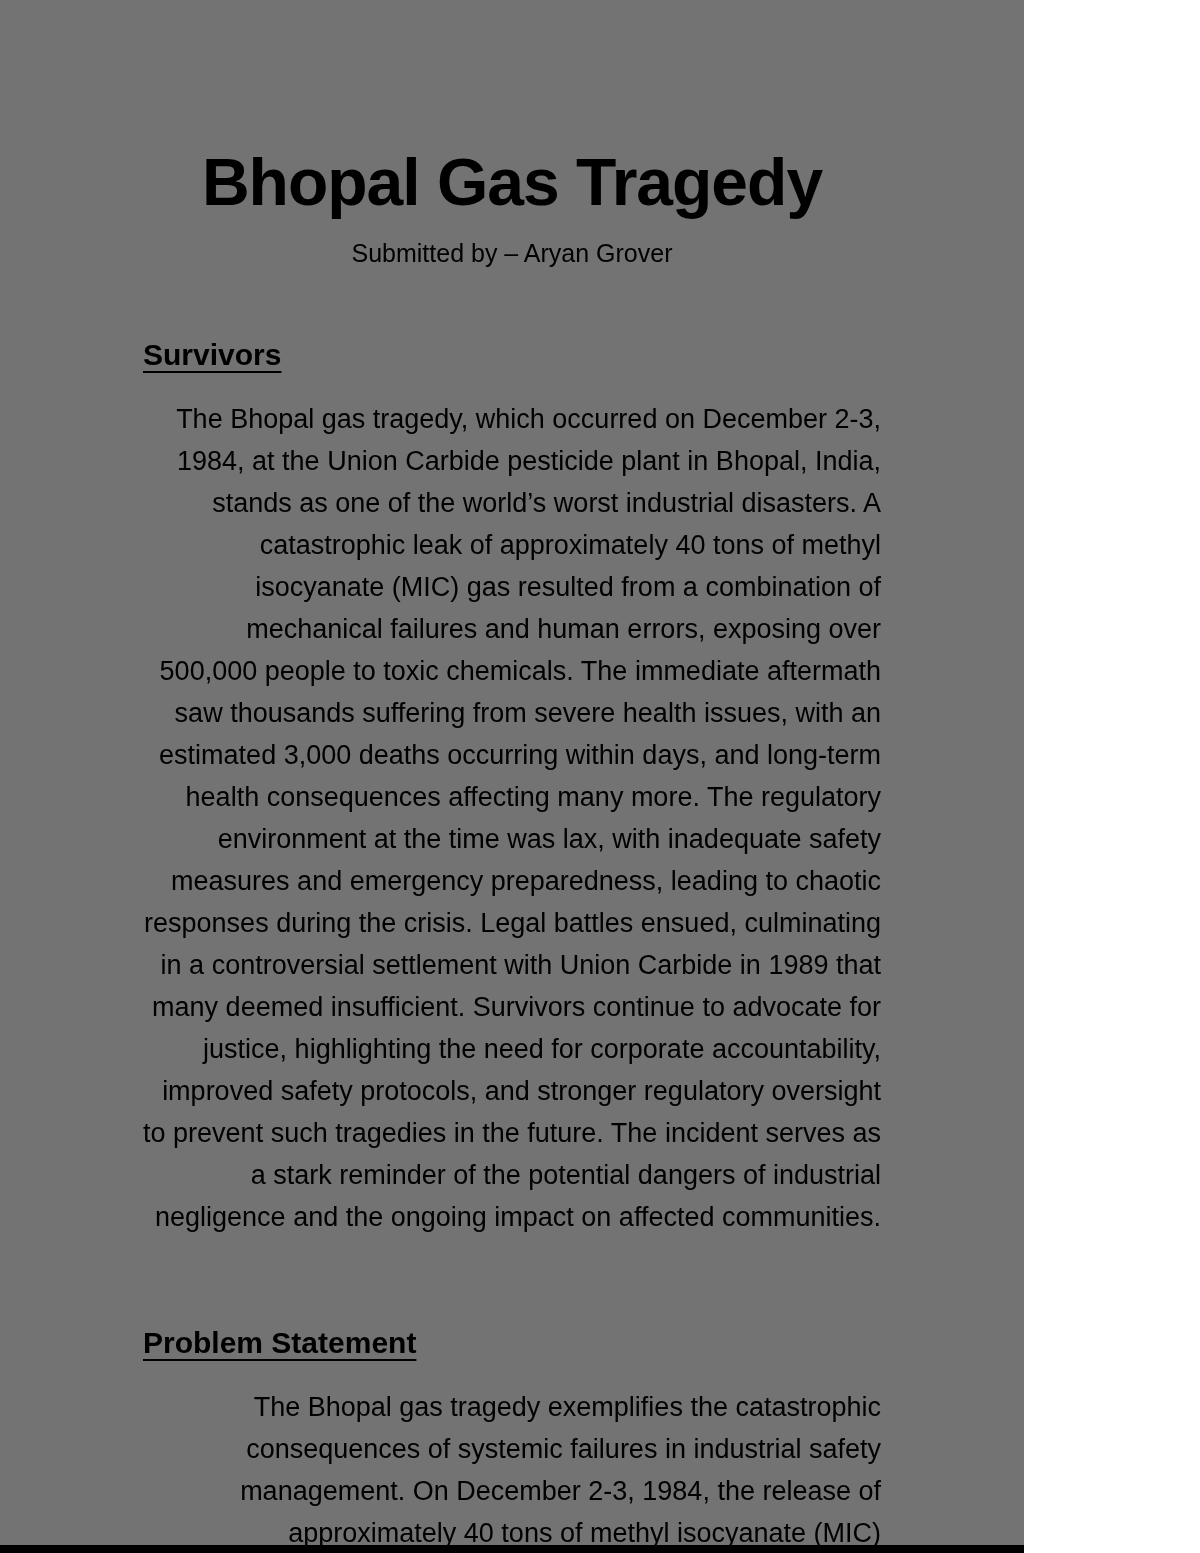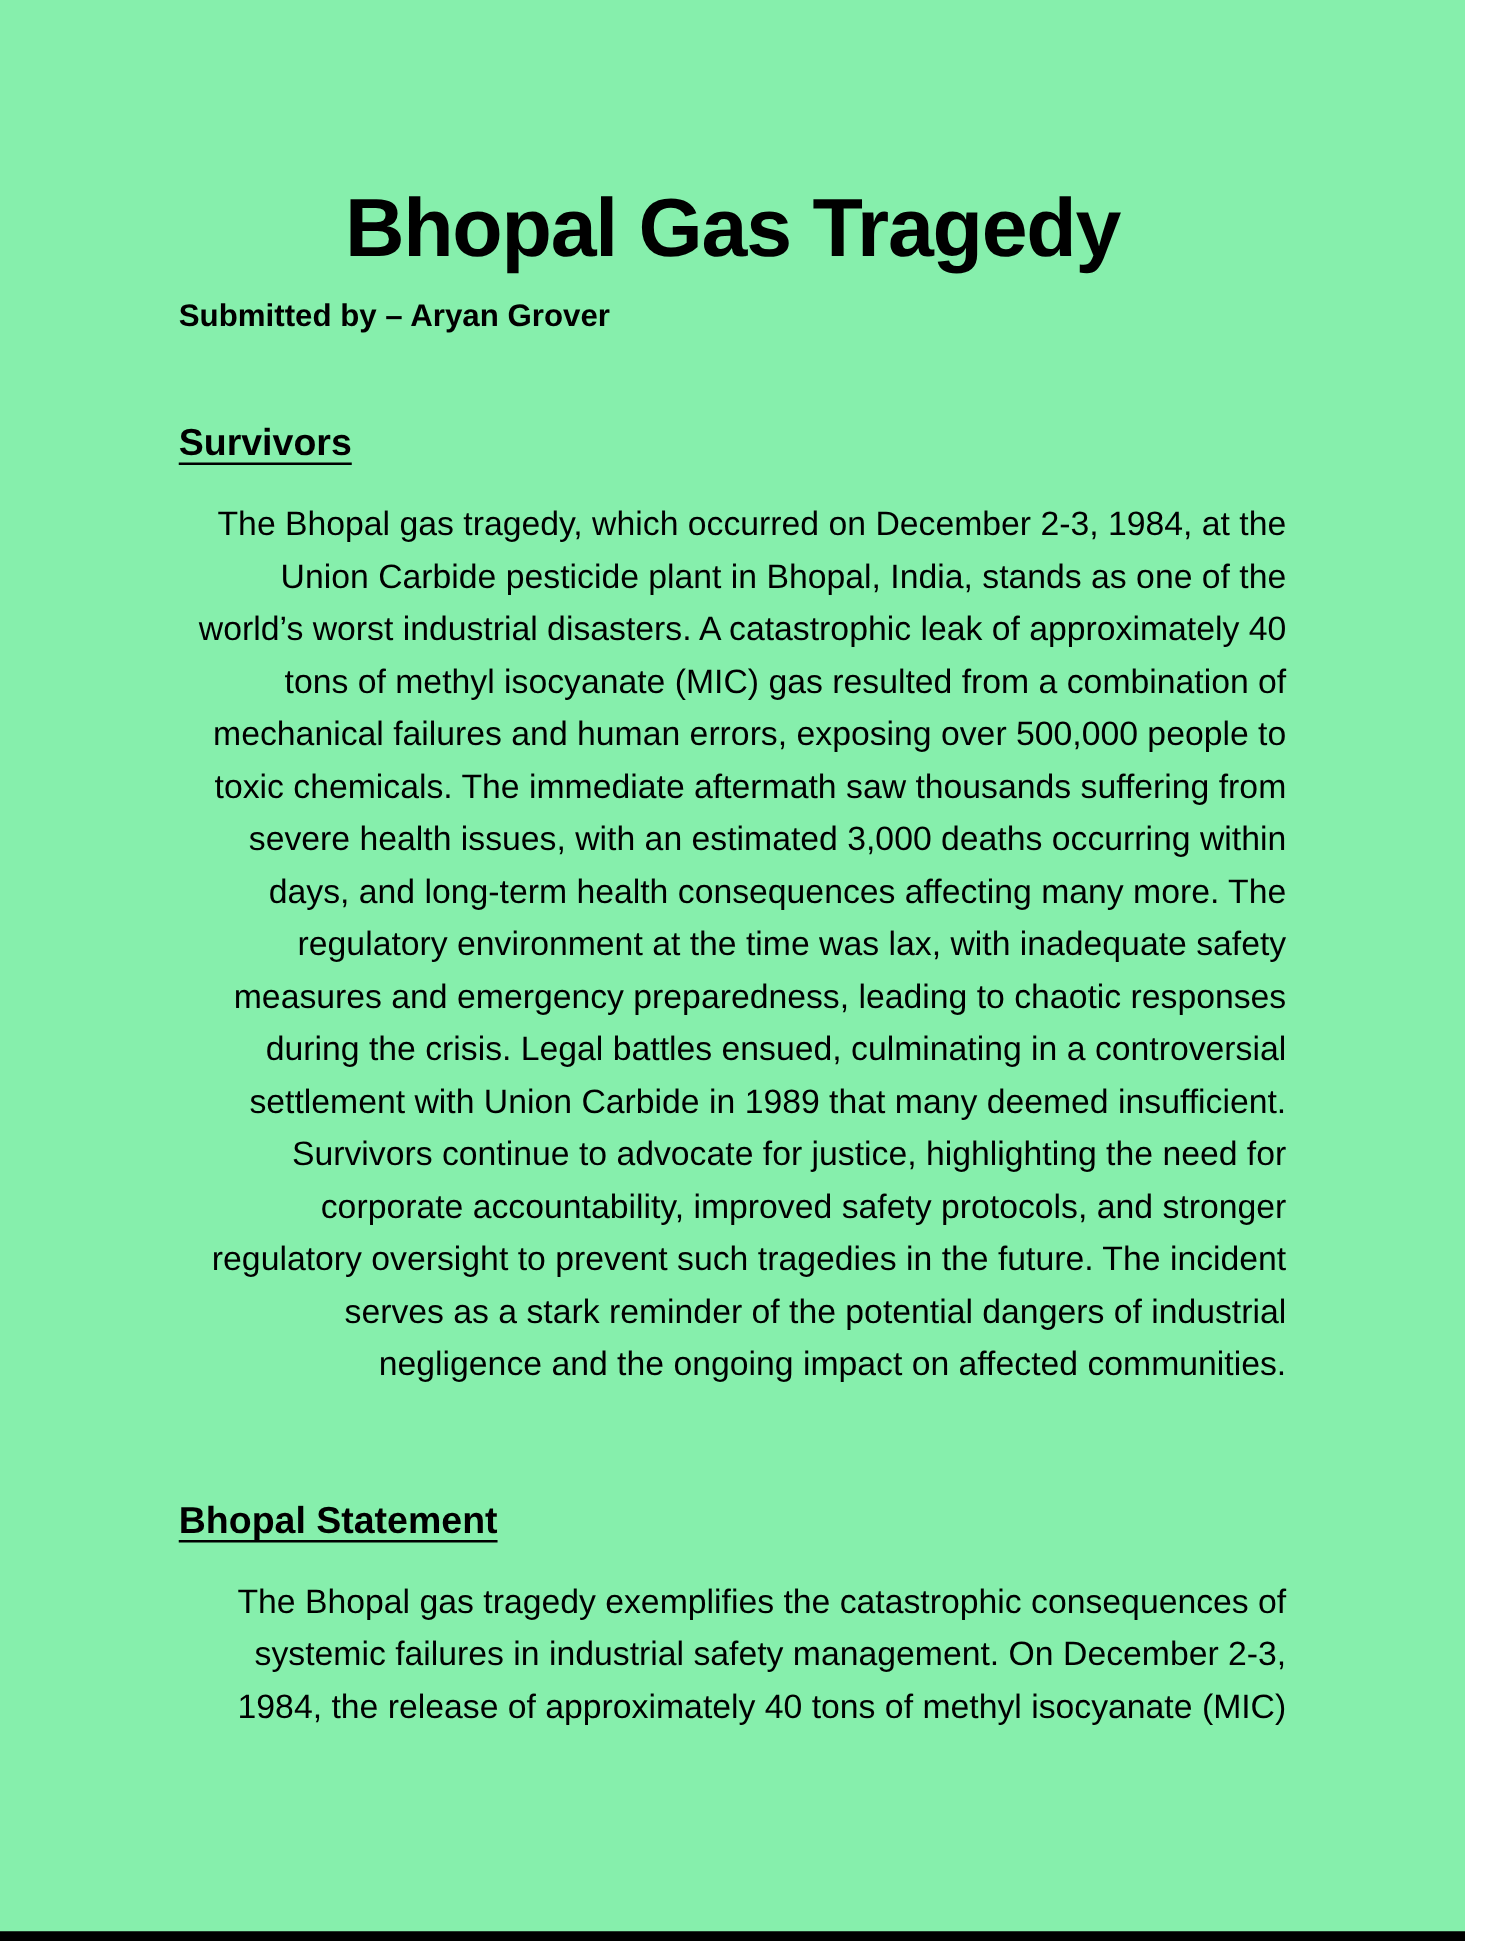--- a/index.html
+++ b/index.html
@@ -2,42 +2,43 @@
 <html><head>
 <meta charset="utf-8">
 <style>
   html, body {
     margin: 0;
     padding: 0;
     background: #ffffff;
   }
   .page {
     position: relative;
-    width: 1172px;
+    width: 1024px;
     height: 1553px;
-    background: #86efac;
+    background: #737373;
     overflow: hidden;
     font-family: "Liberation Sans", sans-serif;
     color: #000000;
   }
   .content {
     padding: 148px 143px 0 143px;
   }
   .doc-title {
     margin: 0 0 22px 0;
     text-align: center;
     font-size: 66px;
     font-weight: 700;
     letter-spacing: -1px;
     line-height: 1.05;
   }
   .byline {
     margin: 0 0 70px 0;
+    text-align: center;
     font-size: 25px;
-    font-weight: 700;
+    font-weight: 400;
   }
   .section { margin: 0; }
   .section + .section { margin-top: 88px; }
   .section-heading {
     margin: 0 0 26px 0;
     font-size: 30px;
     font-weight: 700;
     text-decoration: underline;
     text-underline-offset: 6px;
     text-decoration-thickness: 2px;
@@ -67,20 +68,20 @@
     <h1 class="doc-title">Bhopal Gas Tragedy</h1>
 
     <p class="byline">Submitted by – Aryan Grover</p>
 
     <div class="section">
       <h2 class="section-heading">Survivors</h2>
       <p class="section-body">The Bhopal gas tragedy, which occurred on December 2-3, 1984, at the Union Carbide pesticide plant in Bhopal, India, stands as one of the world’s worst industrial disasters. A catastrophic leak of approximately 40 tons of methyl isocyanate (MIC) gas resulted from a combination of mechanical failures and human errors, exposing over 500,000 people to toxic chemicals. The immediate aftermath saw thousands suffering from severe health issues, with an estimated 3,000 deaths occurring within days, and long-term health consequences affecting many more. The regulatory environment at the time was lax, with inadequate safety measures and emergency preparedness, leading to chaotic responses during the crisis. Legal battles ensued, culminating in a controversial settlement with Union Carbide in 1989 that many deemed insufficient. Survivors continue to advocate for justice, highlighting the need for corporate accountability, improved safety protocols, and stronger regulatory oversight to prevent such tragedies in the future. The incident serves as a stark reminder of the potential dangers of industrial negligence and the ongoing impact on affected communities.</p>
     </div>
 
     <div class="section">
-      <h2 class="section-heading">Bhopal Statement</h2>
+      <h2 class="section-heading">Problem Statement</h2>
       <p class="section-body">The Bhopal gas tragedy exemplifies the catastrophic consequences of systemic failures in industrial safety management. On December 2-3, 1984, the release of approximately 40 tons of methyl isocyanate (MIC)</p>
     </div>
 
   </div>
 
   <div class="bottom-edge"></div>
 </div>
 
 </body></html>

